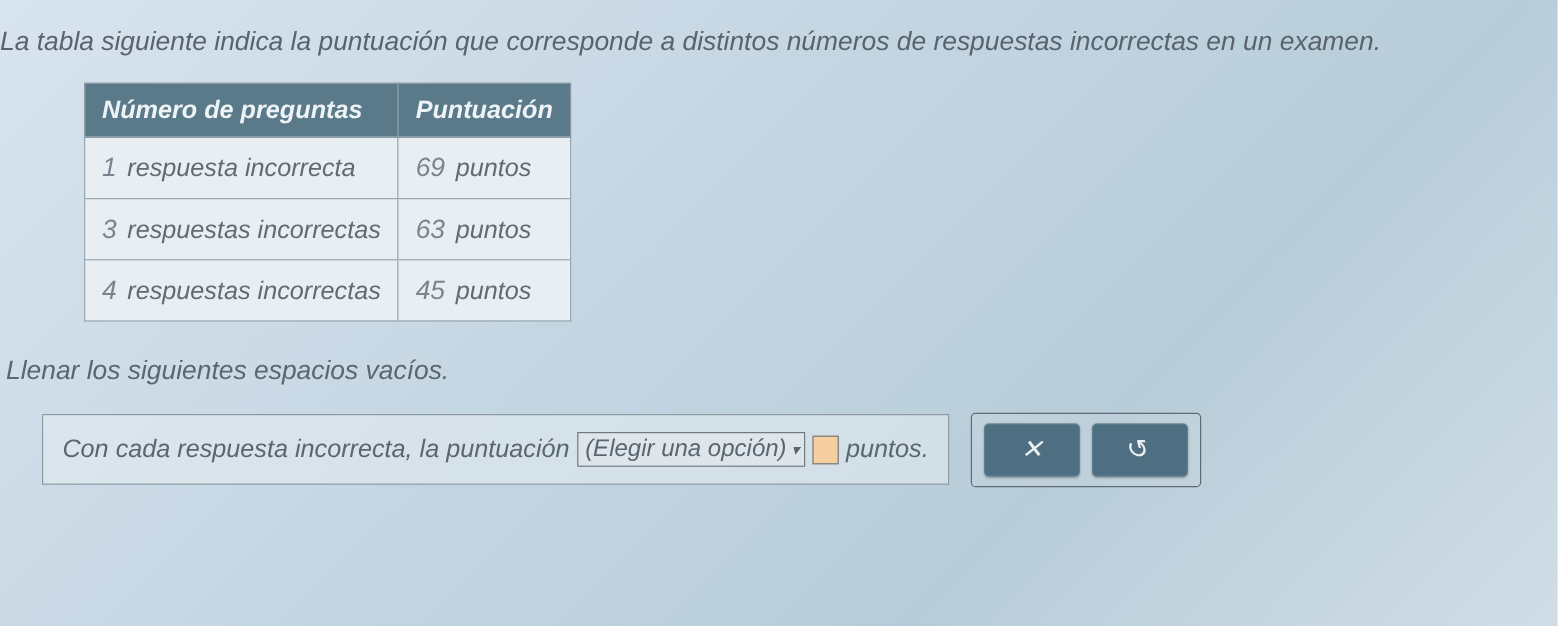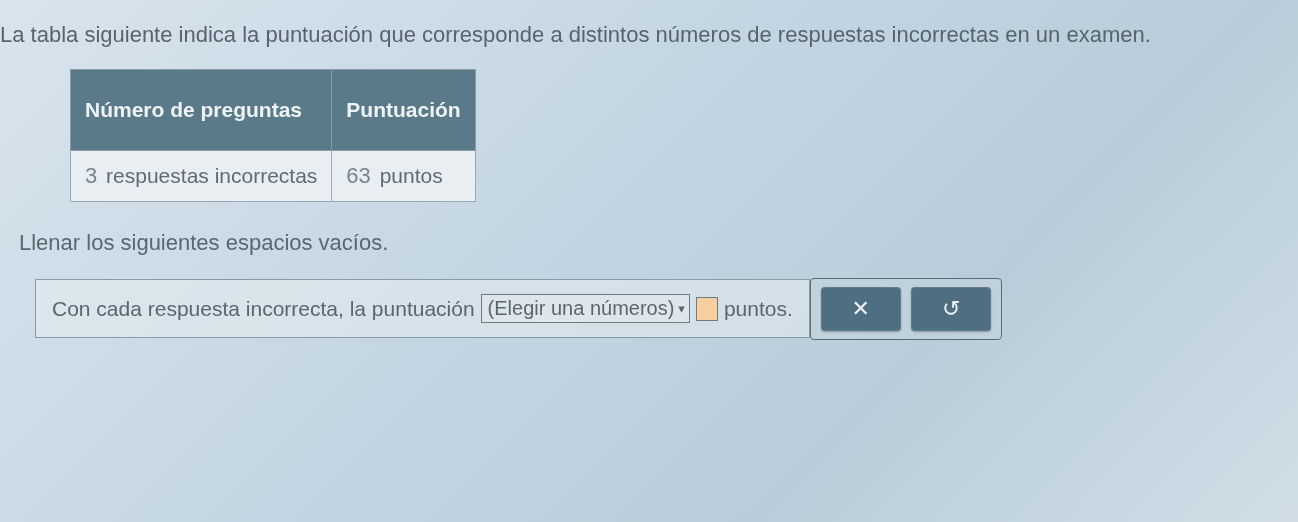--- a/index.html
+++ b/index.html
@@ -1,18 +1,19 @@
 <!DOCTYPE html>
 <html><head>
   <meta charset="utf-8">
   <style>
     * {
       box-sizing: border-box;
       margin: 0;
       padding: 0;
+      font-style: italic;
     }
     body {
       font-family: Arial, Helvetica, sans-serif;
       width: 1298px;
       height: 522px;
       background: linear-gradient(135deg, #d8e4ed 0%, #c5d6e3 40%, #b8cdd9 70%, #d0dde6 100%);
       color: #4a5560;
       padding: 20px 0 0 0;
       overflow: hidden;
       position: relative;
@@ -26,43 +27,44 @@
     .data-table {
       border-collapse: collapse;
       margin-left: 70px;
       margin-bottom: 28px;
       font-size: 21px;
     }
     .data-table th {
       background: #5a7a8a;
       color: #eef3f6;
       font-weight: bold;
-      padding: 28px 14px;
+      padding: 10px 14px;
       border: 1px solid #8a9aa5;
       text-align: left;
     }
     .data-table td {
       background: #e8eef2;
       color: #5f6b75;
       padding: 12px 14px;
       border: 1px solid #9aa8b2;
     }
     .data-table td .num {
       color: #7a8590;
       font-size: 22px;
       margin-right: 3px;
     }
     .fill-blanks {
       font-size: 22px;
       color: #5a6670;
-      padding: 0 0 22px 19px;
+      padding: 0 0 22px 5px;
     }
     .answer-row {
       display: flex;
       align-items: center;
+      gap: 18px;
       padding-left: 35px;
     }
     .answer-box {
       border: 1px solid #8d9aa4;
       background: rgba(230,236,240,0.55);
       padding: 14px 16px;
       font-size: 21px;
       color: #5a6670;
       display: inline-flex;
       align-items: center;
@@ -124,33 +126,41 @@
 
 <table class="data-table">
   <thead>
     <tr>
       <th>Número de preguntas</th>
       <th>Puntuación</th>
     </tr>
   </thead>
   <tbody>
     <tr>
+      <td><span class="num">1</span> <span>respuesta incorrecta</span></td>
+      <td><span class="num">69</span> <span>puntos</span></td>
+    </tr>
+    <tr>
       <td><span class="num">3</span> <span>respuestas incorrectas</span></td>
       <td><span class="num">63</span> <span>puntos</span></td>
+    </tr>
+    <tr>
+      <td><span class="num">4</span> <span>respuestas incorrectas</span></td>
+      <td><span class="num">45</span> <span>puntos</span></td>
     </tr>
   </tbody>
 </table>
 
 <div class="fill-blanks">Llenar los siguientes espacios vacíos.</div>
 
 <div class="answer-row">
   <div class="answer-box">
     <span>Con cada respuesta incorrecta, la puntuación</span>
     <span class="select-wrap">
-      <span>(Elegir una números)</span>
+      <span>(Elegir una opción)</span>
       <span class="chev">▾</span>
     </span>
     <span class="num-input"></span>
     <span>puntos.</span>
   </div>
 
   <div class="btn-bar">
     <button class="btn">
       <span>✕</span>
     </button>

